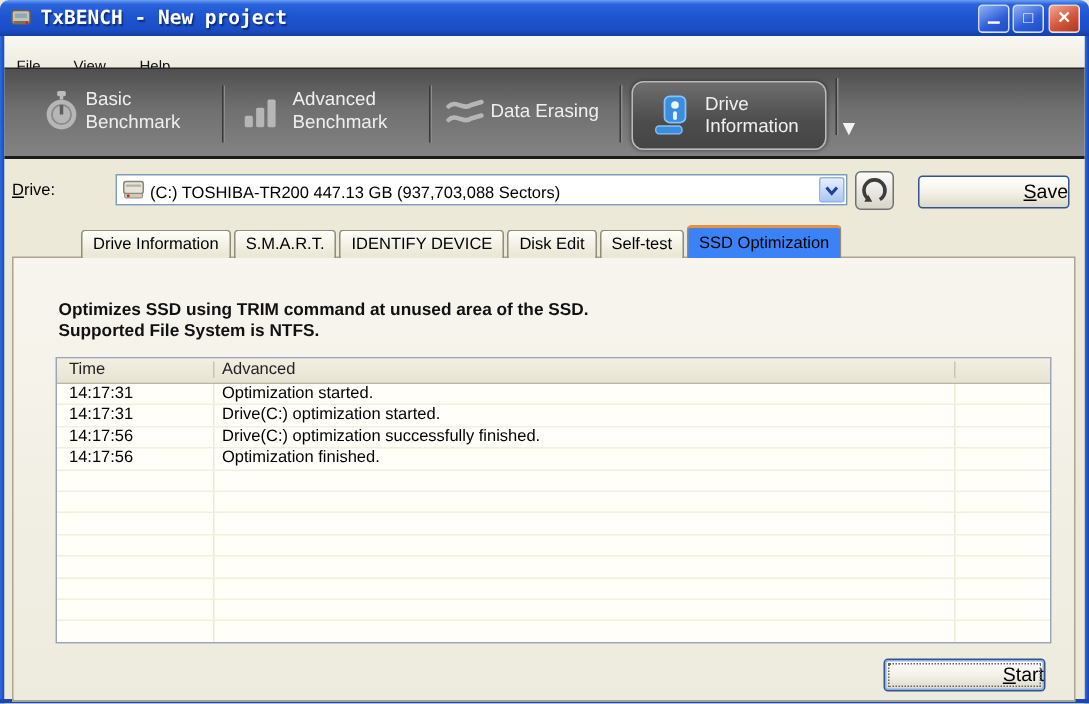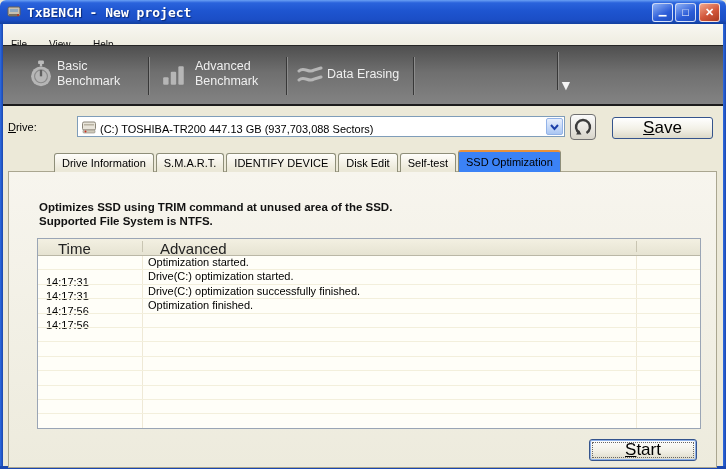--- a/index.html
+++ b/index.html
@@ -43,43 +43,43 @@
   .client{left:3px;top:106px;width:720px;height:360px;background:#ece9d8;}
   .lbl{font-size:11px;color:#000;}
   .combo{left:77px;top:116px;width:488px;height:21px;background:#fff;border:1px solid #7f9db9;box-sizing:border-box;}
   .combo-text{left:22px;top:6px;font-size:11px;white-space:nowrap;}
   .combo-btn{right:1px;top:1px;width:17px;height:17px;position:absolute;
     background:linear-gradient(180deg,#e8effc,#c3d7f7 60%,#aac6f2);border:1px solid #93b3e8;border-radius:2px;box-sizing:border-box;}
   .round-btn{left:570px;top:114px;width:26px;height:26px;border:1px solid #707070;border-radius:4px;
     background:linear-gradient(180deg,#fbfbfb,#d8d5ca);box-sizing:border-box;}
   .xp-btn{border:1px solid #35548c;border-radius:3px;box-sizing:border-box;
     background:linear-gradient(180deg,#ffffff,#f2f0e6 55%,#dcd9c8);
-    font-size:17px;color:#000;text-align:center;}
+    font-size:13px;color:#000;text-align:right;}
   .save-btn{left:612px;top:117px;width:101px;height:22px;line-height:20px;}
 
   
   .tabstrip{left:10px;top:150px;height:22px;display:flex;align-items:flex-end;padding-left:44px;}
   .tab{height:19px;line-height:19px;padding:0 7px;font-size:11px;color:#000;margin-right:2px;
     border:1px solid #8e8e79;border-bottom:none;border-radius:3px 3px 0 0;
     background:linear-gradient(180deg,#fffefb,#ebe8d8 85%);box-sizing:border-box;white-space:nowrap;}
   .tab.active{height:22px;line-height:21px;background:#3b82f6;border-top:2px solid #e8913c;position:relative;z-index:3;}
 
   .tabpage{left:8px;top:171px;width:709px;height:297px;background:linear-gradient(180deg,#f7f5ee,#edebdd);
     border:1px solid #aaa690;box-sizing:border-box;z-index:1;}
   .desc{left:30px;top:13px;font-size:11.5px;font-weight:bold;color:#111;line-height:13.5px;margin-top:16px;}
 
   
   .logtable{left:28px;top:66px;width:664px;height:191px;border:1px solid #9aa5b5;background:#fffef8;box-sizing:border-box;overflow:hidden;}
   .lt-header{position:relative;height:16px;background:linear-gradient(180deg,#f3f0e2,#e6e3d2);border-bottom:1px solid #bab7a6;}
-  .lt-h{position:absolute;top:1px;font-size:15px;color:#222;margin-left:12px;}
+  .lt-h{position:absolute;top:1px;font-size:11px;color:#222;}
   .h-sep{position:absolute;top:2px;width:1px;height:11px;background:#c9c5b2;}
   .lt-body{position:relative;height:174px;}
   .v-sep{position:absolute;top:0;bottom:0;width:1px;background:#efe9d6;}
   .trow{position:relative;height:13.4px;border-bottom:1px solid #f3efdc;box-sizing:content-box;}
-  .c-time{position:absolute;left:8px;top:0;font-size:11px;line-height:13px;white-space:nowrap;margin-top:20px;}
+  .c-time{position:absolute;left:8px;top:0;font-size:11px;line-height:13px;white-space:nowrap;}
   .c-prog{position:absolute;left:110px;top:0;font-size:11px;line-height:13px;white-space:nowrap;}
 
   .start-btn{left:580px;top:267px;width:108px;height:22px;line-height:20px;outline:1px dotted #666;outline-offset:-4px;box-shadow:0 0 0 1px #8db0e8 inset;}
 </style>
 </head>
 <body>
 
 <div class="abs win-border border-left"></div>
 <div class="abs win-border border-right"></div>
 <div class="abs win-border border-bottom"></div>
@@ -142,20 +142,34 @@
     <span class="abs" style="left:4px;top:13px;">
       <svg width="26" height="20" viewBox="0 0 26 20">
         <path d="M2 6 C7 1, 12 9, 17 5 L24 3" fill="none" stroke="#b6b6b6" stroke-width="3" stroke-linecap="round"></path>
         <path d="M2 15 C7 10, 12 18, 17 14 L24 12" fill="none" stroke="#b6b6b6" stroke-width="3" stroke-linecap="round"></path>
       </svg>
     </span>
     <div class="abs tb-label" style="left:34px;top:15px;">Data Erasing</div>
   </div>
   <div class="abs tb-sep" style="left:410px;top:11px;height:38px;"></div>
 
+  <div class="abs tb-active">
+    <span class="abs" style="left:14px;top:8px;">
+      <svg width="28" height="28" viewBox="0 0 24 24">
+        <rect x="6" y="1" width="12" height="15" rx="3" fill="#3b8ede" stroke="#85c2f5" stroke-width="1"></rect>
+        <circle cx="12" cy="6" r="2.2" fill="#eaf5ff"></circle>
+        <rect x="10.9" y="9.5" width="2.2" height="5" rx="1" fill="#eaf5ff"></rect>
+        <rect x="1" y="18" width="15" height="4.5" rx="2" fill="#3b8ede" stroke="#85c2f5" stroke-width="0.8"></rect>
+      </svg>
+    </span>
+    <div class="abs tb-label" style="left:48px;top:7px;">
+      <div>Drive</div>
+      <div>Information</div>
+    </div>
+  </div>
   <div class="abs tb-sep" style="left:554px;top:6px;height:38px;"></div>
   <span class="abs tb-more">▼</span>
 </div>
 
 <div class="abs client"></div>
 
 <span class="abs lbl accel" style="left:8px;top:121px;"><u>D</u>rive:</span>
 
 <div class="abs combo">
   <span class="abs" style="left:4px;top:3px;">

